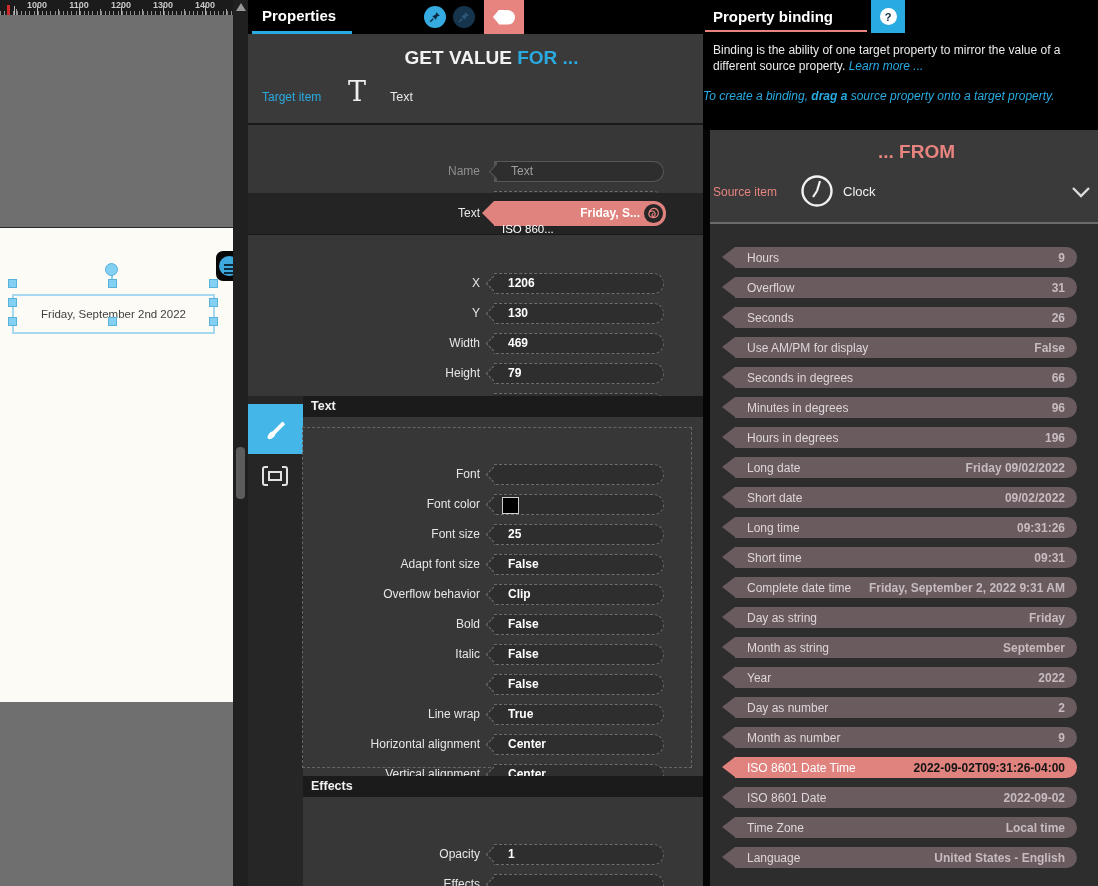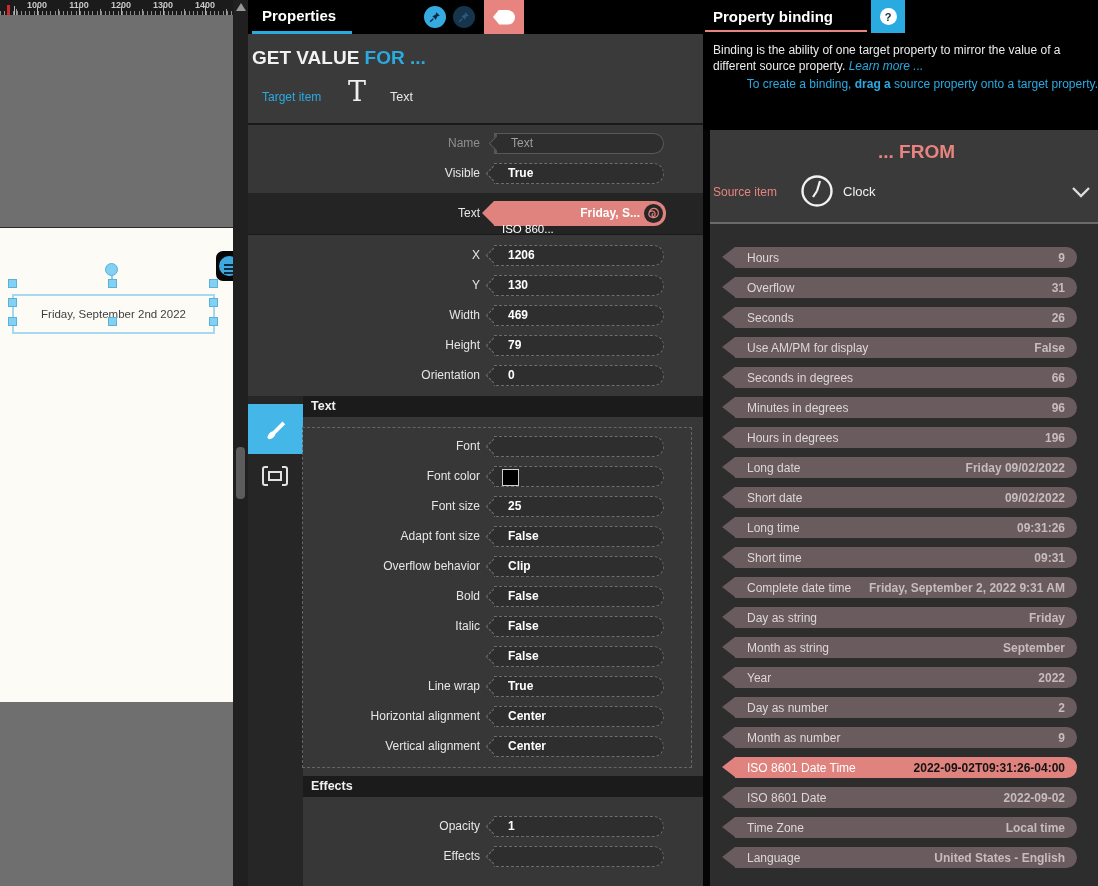--- a/index.html
+++ b/index.html
@@ -43,27 +43,27 @@
   #props-title{position:absolute;left:14px;top:7px;font-size:15px;font-weight:bold;color:#fff;}
   #props-underline{position:absolute;left:4px;bottom:0;width:100px;height:3px;background:#29abe2;}
   .circ-icon{position:absolute;top:6px;width:22px;height:22px;border-radius:50%;display:flex;align-items:center;justify-content:center;}
   #pin-on{left:176px;background:#35abe2;}
   #pin-off{left:205px;background:#16354d;}
   #detach-tab{position:absolute;left:236px;top:0;width:40px;height:34px;background:#e8847f;display:flex;align-items:center;justify-content:center;}
   #detach-blob{width:22px;height:15px;background:#fff;border-radius:3px 8px 8px 3px;
     clip-path:polygon(0 50%,28% 0,100% 0,100% 100%,28% 100%);}
 
   #props-header{left:0;top:34px;width:455px;height:89px;background:#3a3a3a;border-bottom:2px solid #191919;}
-  #gv-title{position:absolute;left:4px;top:13px;width:100%;font-size:19px;font-weight:bold;color:#f2f2f2;}
+  #gv-title{position:absolute;left:16px;top:13px;width:100%;text-align:center;font-size:19px;font-weight:bold;color:#f2f2f2;}
   #gv-title .accent{color:#29abe2;}
   #target-label{position:absolute;left:14px;top:56px;font-size:12px;color:#29abe2;}
   #target-ticon{position:absolute;left:100px;top:42px;font-family:"DejaVu Serif","Liberation Serif",serif;font-size:27px;color:#efefef;}
   #target-type{position:absolute;left:142px;top:56px;font-size:12.5px;color:#e8e8e8;}
 
-  .prow{position:absolute;left:0;width:372px;height:21px;}
+  .prow{position:absolute;left:0;width:372px;height:21px;margin-top:28px;}
   .plabel{position:absolute;left:0;top:0;width:232px;text-align:right;font-size:12px;color:#e6e6e6;line-height:21px;white-space:nowrap;}
   .plabel.dim{color:#8f8f8f;}
   .pfield{position:absolute;left:246px;top:0;width:170px;height:21px;box-sizing:border-box;
     border:1px dashed #6e6e6e;border-left:none;border-radius:0 11px 11px 0;background:#2e2e2e;}
   .pfield::before{content:'';position:absolute;left:-6px;top:4px;width:11px;height:11px;background:#2e2e2e;
     border-left:1px dashed #6e6e6e;border-bottom:1px dashed #6e6e6e;transform:rotate(45deg);box-sizing:border-box;}
   .pfield .pval{position:absolute;left:14px;top:0;line-height:19px;font-size:12px;font-weight:bold;color:#fff;white-space:nowrap;}
   .pfield.solid{border-style:solid;border-color:#585858;}
   .pfield.solid::before{border-style:solid;border-color:#585858;border-top:none;border-right:none;}
   .pfield.solid .pval{font-weight:normal;color:#9f9f9f;}
@@ -91,21 +91,21 @@
   
   #bind{left:703px;top:0;width:395px;height:886px;background:#2d2d2d;}
   #bind-topblack{left:0;top:0;width:395px;height:130px;background:#000;}
   #bind-title{position:absolute;left:10px;top:8px;font-size:15px;font-weight:bold;color:#fff;}
   #bind-underline{position:absolute;left:2px;top:30px;width:162px;height:2px;background:#e8847f;}
   #bind-help{position:absolute;left:168px;top:0;width:34px;height:33px;background:#29abe2;display:flex;align-items:center;justify-content:center;}
   #bind-help .qcirc{width:17px;height:17px;border-radius:50%;background:#fff;color:#0d2b3e;font-size:11px;font-weight:bold;
     display:flex;align-items:center;justify-content:center;}
   #bind-desc{position:absolute;left:10px;top:43px;width:374px;font-size:12px;line-height:1.3;color:#ececec;}
   #bind-desc .link{color:#29abe2;font-style:italic;}
-  #bind-hint{position:absolute;left:0;top:77px;width:100%;text-align:right;font-size:12px;color:#29abe2;}
+  #bind-hint{position:absolute;left:0;top:89px;width:100%;text-align:left;font-size:12px;font-style:italic;color:#29abe2;}
   #bind-hint .b{font-weight:bold;}
 
   #from-sec{left:0;top:130px;width:395px;height:92px;background:#3a3a3a;border-bottom:2px solid #6a6a6a;padding-left:32px;}
   #from-title{position:absolute;left:0;top:11px;width:100%;text-align:center;font-size:19px;font-weight:bold;color:#e8847f;}
   #src-label{position:absolute;left:10px;top:55px;font-size:12px;color:#e8847f;}
   #clock-icon{position:absolute;left:97px;top:44px;}
   #src-name{position:absolute;left:140px;top:54px;font-size:13px;color:#f2f2f2;}
   #src-chevron{position:absolute;left:368px;top:54px;}
 
   #bp-black-edge{left:0;top:130px;width:7px;height:756px;background:#050505;}

